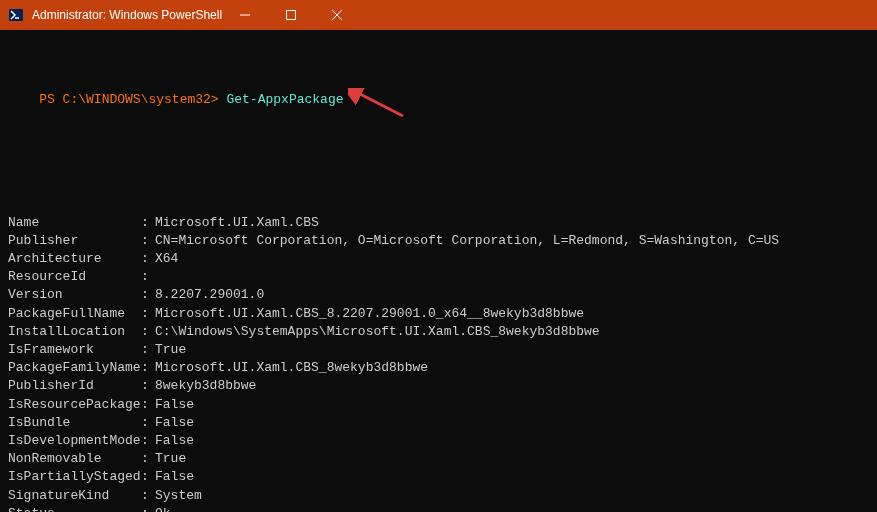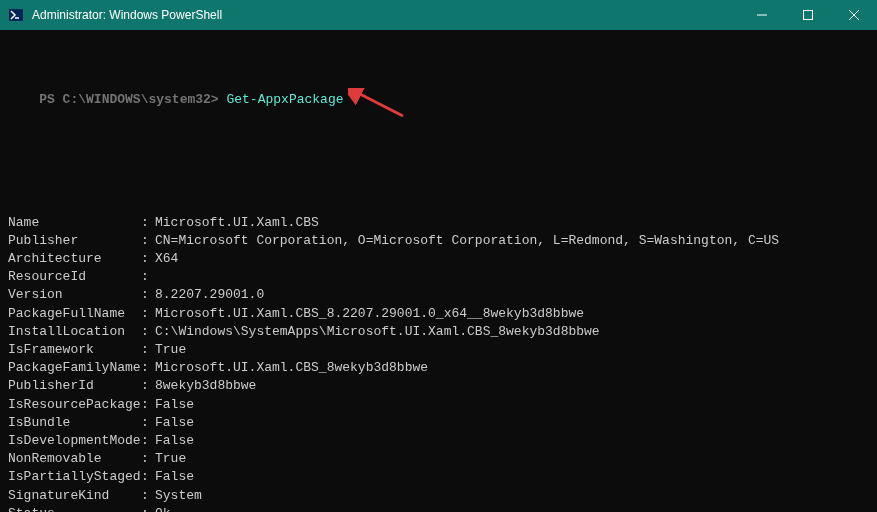--- a/index.html
+++ b/index.html
@@ -10,25 +10,24 @@
     body {
       background: #0c0c0c;
       font-family: Consolas, "Courier New", monospace;
       font-size: 13px;
       color: #cccccc;
       width: 877px;
       height: 512px;
       overflow: hidden;
     }
     .titlebar {
-      background: #0f766e;
+      background: #c2410c;
       height: 30px;
       display: flex;
       align-items: center;
-      justify-content: space-between;
       padding-left: 8px;
       color: #ffffff;
       font-family: "Segoe UI", sans-serif;
       font-size: 12px;
     }
     .titlebar-left {
       display: flex;
       align-items: center;
       gap: 8px;
     }
@@ -55,22 +54,21 @@
     .terminal {
       padding: 6px 8px;
       line-height: 1.4;
       white-space: pre;
     }
     .prompt-line {
       position: relative;
       margin-bottom: 14px;
     }
     .prompt {
-      color: #737373;
-      font-weight: bold;
+      color: #f97316;
     }
     .command {
       color: #5eead4;
     }
     .arrow {
       position: absolute;
       left: 340px;
       top: 16px;
       width: 60px;
       height: 30px;

